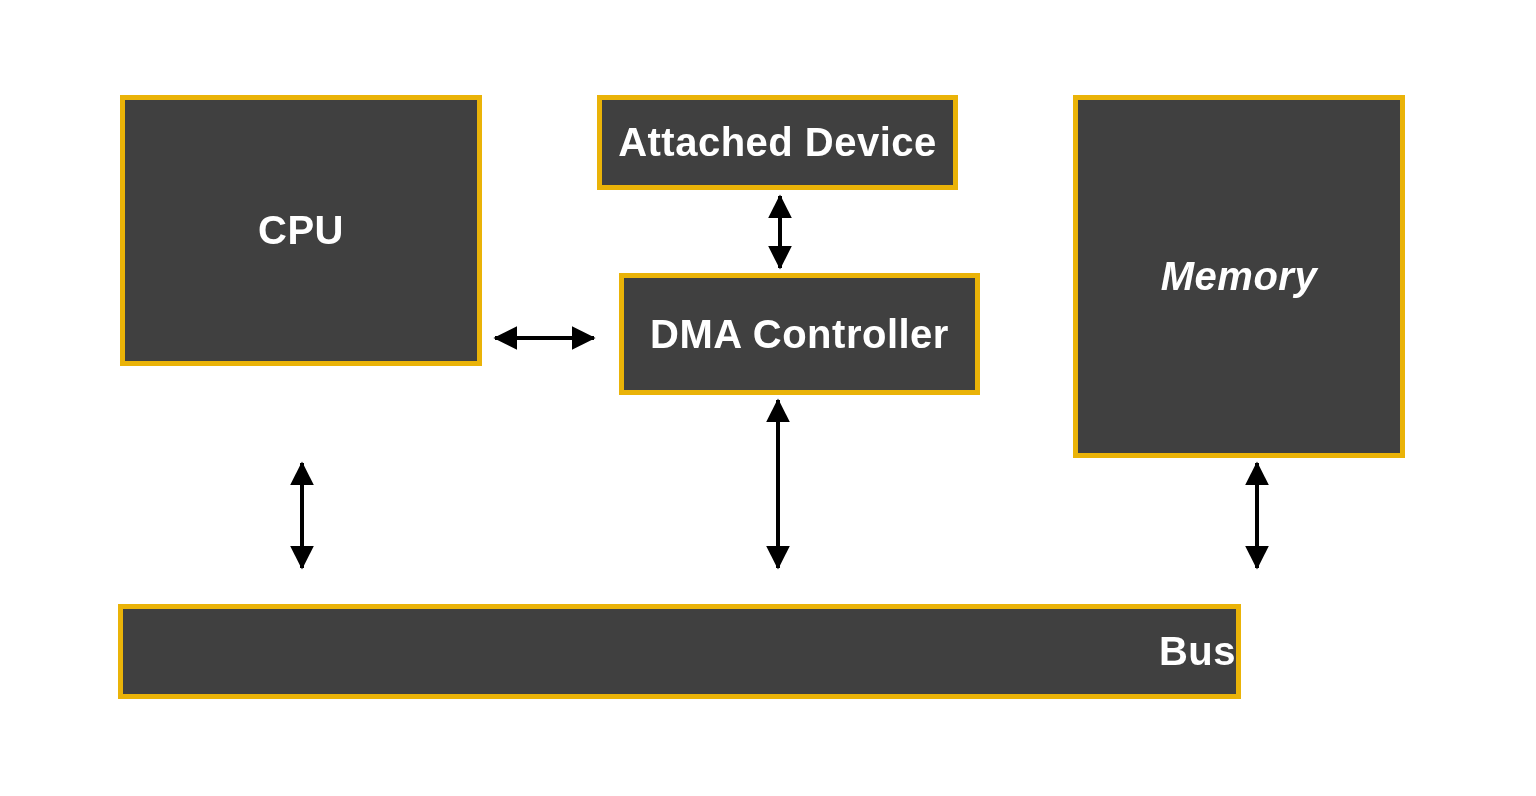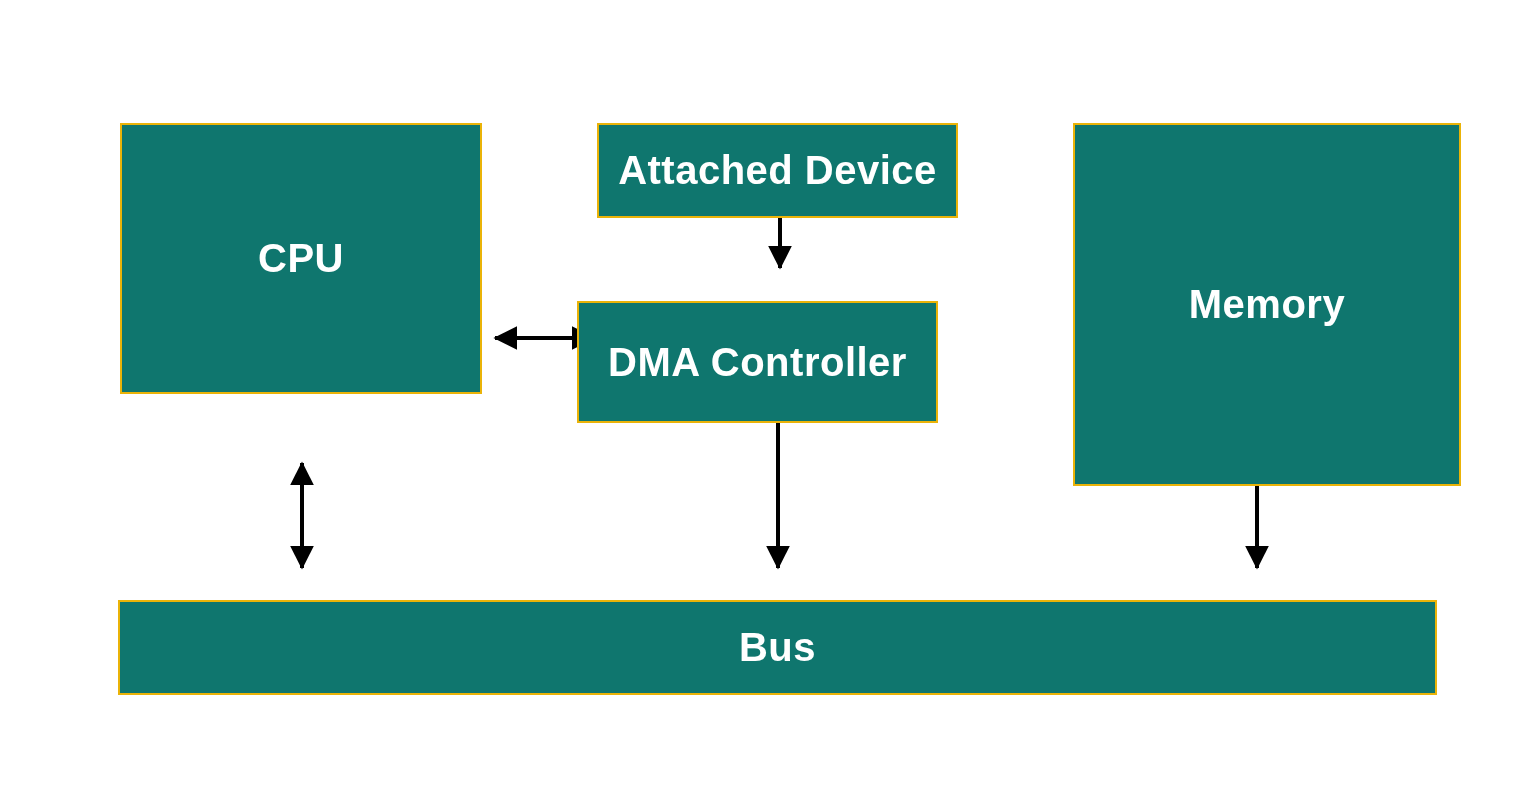--- a/index.html
+++ b/index.html
@@ -10,40 +10,39 @@
   .stage {
     position: relative;
     width: 1536px;
     height: 796px;
     background: #ffffff;
     overflow: hidden;
     font-family: "Liberation Sans", sans-serif;
   }
   .node {
     position: absolute;
-    background: #0f766e;
-    border: 2px solid #eab308;
+    background: #404040;
+    border: 5px solid #eab308;
     box-sizing: border-box;
     display: flex;
     align-items: center;
     justify-content: center;
-    margin-top: 28px;
   }
   .node .label {
     color: #ffffff;
     font-weight: bold;
     font-size: 40px;
     white-space: nowrap;
     letter-spacing: 0.5px;
   }
   #node-cpu       { left: 120px;  top: 95px;  width: 362px;  height: 271px; }
   #node-attached  { left: 597px;  top: 95px;  width: 361px;  height: 95px;  }
-  #node-dma       { left: 577px;  top: 273px; width: 361px;  height: 122px; }
-  #node-memory    { left: 1073px; top: 95px;  width: 388px;  height: 363px; }
-  #node-bus       { left: 118px;  top: 572px; width: 1319px; height: 95px;  }
+  #node-dma       { left: 619px;  top: 273px; width: 361px;  height: 122px; }
+  #node-memory    { left: 1073px; top: 95px;  width: 332px;  height: 363px; font-style: italic; }
+  #node-bus       { left: 118px;  top: 604px; width: 1123px; height: 95px; justify-content: flex-end;  }
   .arrows {
     position: absolute;
     left: 0;
     top: 0;
     width: 1536px;
     height: 796px;
     pointer-events: none;
   }
   .arrows line {
     stroke: #000000;

